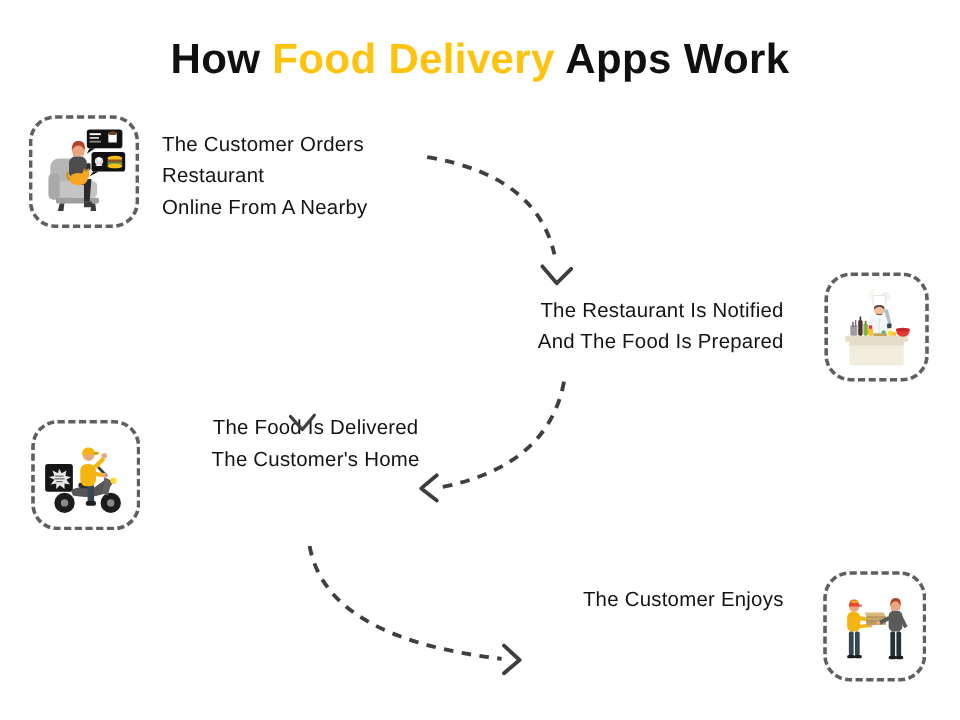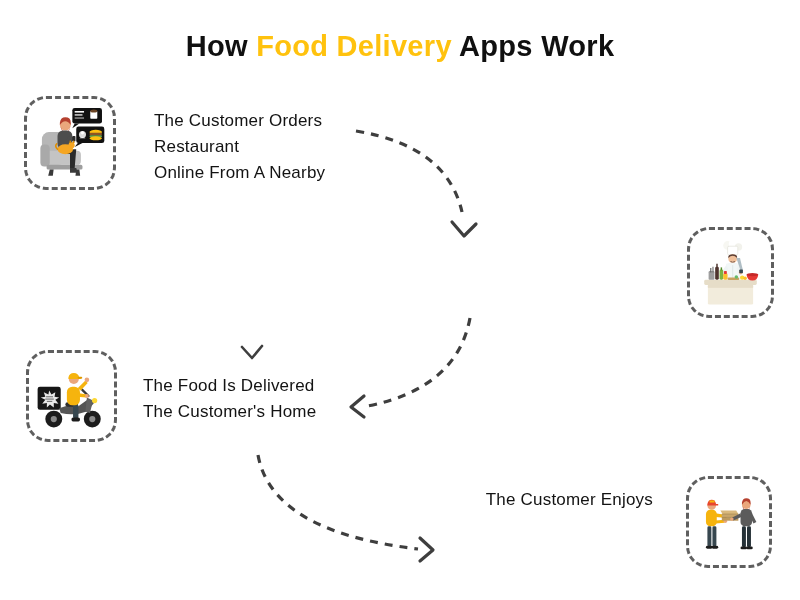--- a/index.html
+++ b/index.html
@@ -2,40 +2,40 @@
 <html><head>
 <meta charset="utf-8">
 <style>
   html,body{margin:0;padding:0;background:#ffffff;}
   .canvas{
     position:relative;width:800px;height:600px;background:#ffffff;
     font-family:"Liberation Sans", sans-serif;overflow:hidden;
   }
   .title{
     position:absolute;top:30px;left:0;width:800px;text-align:center;
-    font-size:29px;font-weight:700;letter-spacing:.3px;color:#101010;white-space:nowrap;
+    font-size:35px;font-weight:700;letter-spacing:.3px;color:#101010;white-space:nowrap;
   }
   .title .hl{color:#FFC20E;}
   .img-box{
     position:absolute;border:3px dashed #5f5f5f;border-radius:22px;
     box-sizing:border-box;background:#ffffff;padding:4px;
   }
   .img-box svg{width:100%;height:100%;display:block;}
   .step-text{
     position:absolute;font-size:17px;line-height:26px;color:#131313;
     letter-spacing:.2px;
   }
   .step-text p{margin:0;}
   .ta-right{text-align:right;}
   #box-1{left:24px;top:96px;width:92px;height:94px;}
-  #text-1{left:154px;top:108px;width:240px;}
+  #text-1{left:135px;top:108px;width:240px;}
   #text-2{left:373px;top:246px;width:280px;}
   #box-2{left:687px;top:227px;width:87px;height:91px;}
   #box-3{left:26px;top:350px;width:91px;height:92px;}
-  #text-3{left:143px;top:373px;width:240px;}
+  #text-3{left:143px;top:344px;width:240px;text-align:center;}
   #text-4{left:373px;top:487px;width:280px;}
   #box-4{left:686px;top:476px;width:86px;height:92px;}
   .arrows{position:absolute;left:0;top:0;width:800px;height:600px;pointer-events:none;}
 </style>
 </head>
 <body>
 
 <div class="canvas">
 
   <div class="title">
@@ -85,20 +85,24 @@
       <path d="M60 50 L56 55 L66 50 Z" fill="#111111"></path>
     </svg>
   </div>
 
   <div class="step-text" id="text-1">
     <p>The Customer Orders</p>
     <p>Restaurant</p>
     <p>Online From A Nearby</p>
   </div>
 
+  <div class="step-text ta-right" id="text-2">
+    <p>The Restaurant Is Notified</p>
+    <p>And The Food Is Prepared</p>
+  </div>
 
   <div class="img-box" id="box-2">
     <svg viewBox="0 0 100 100">
 
       <circle cx="46" cy="13" r="6" fill="#f7f7f2"></circle>
       <circle cx="54" cy="11" r="6.5" fill="#ffffff"></circle>
       <circle cx="61" cy="15" r="5" fill="#f2f2ec"></circle>
       <rect x="46" y="14" width="14" height="12" rx="2" fill="#ffffff" stroke="#e2e2da" stroke-width="1"></rect>
 
       <circle cx="53" cy="31" r="6" fill="#f0c09a"></circle>

